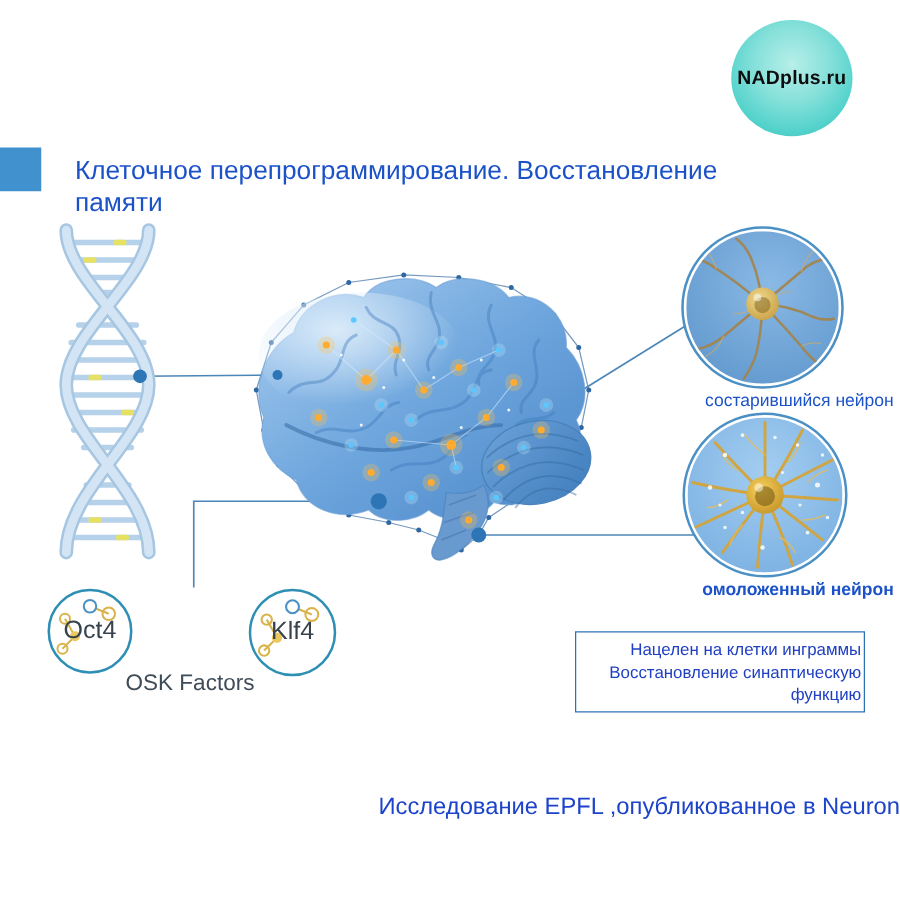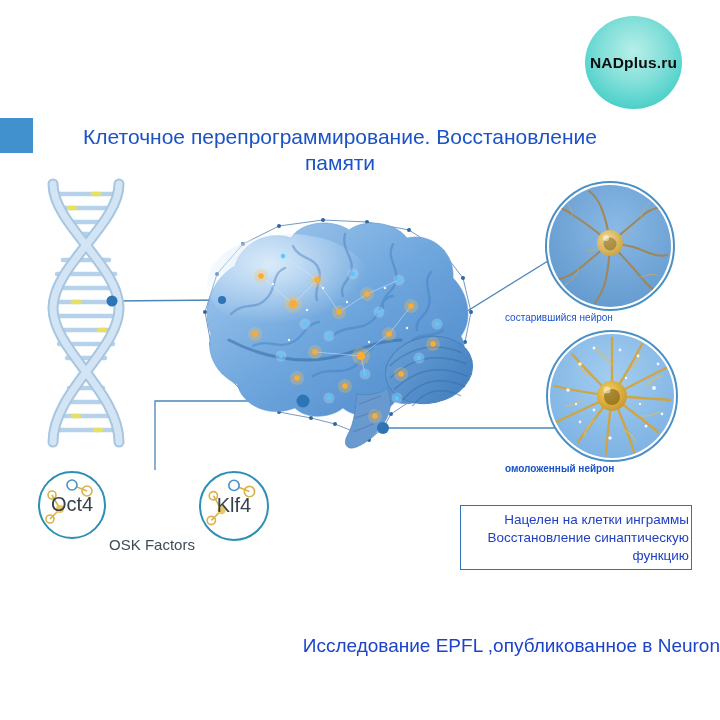--- a/index.html
+++ b/index.html
@@ -7,37 +7,37 @@
           font-family:"Liberation Sans",sans-serif;}
   .abs{position:absolute;}
 
   .accent-bar{left:0;top:118px;width:33px;height:35px;background:#4191ce;}
 
   .logo{left:574px;top:16px;width:97px;height:93px;border-radius:50%;
         background:radial-gradient(circle at 50% 38%, #b7efe9 0%, #86e0da 40%, #52d2cb 72%, #35b5b1 100%);
         display:flex;align-items:center;justify-content:center;margin-left:11px;}
   .logo span{color:#0d0d0d;font-weight:bold;font-size:15.5px;letter-spacing:.2px;}
 
-  .title{left:60px;top:124px;width:560px;text-align:center;color:#1b52c8;
+  .title{left:60px;top:124px;width:560px;text-align:left;color:#1b52c8;
          font-size:21px;line-height:26px;}
 
-  .neuron-label{width:210px;text-align:left;color:#1b52c8;font-size:10px;}
+  .neuron-label{width:210px;text-align:right;color:#1b52c8;font-size:14px;}
   .label-aged{left:505px;top:312px;}
   .label-young{left:505px;top:463px;font-weight:bold;}
 
   .neuron-wrap{border:2px solid #4a90c5;border-radius:50%;background:#ffffff;padding:2px;}
   .neuron-wrap svg{display:block;border-radius:50%;}
   .wrap-aged{left:545px;top:181px;}
   .wrap-young{left:546px;top:330px;}
 
   .osk-circle{border:2px solid #2e8fb5;border-radius:50%;background:#ffffff;}
   .osk-circle .factor-text{position:absolute;left:0;right:0;top:50%;transform:translateY(-52%);
         text-align:center;color:#37424c;font-size:20px;}
   .osk-circle svg{position:absolute;left:0;top:0;}
-  .osk-caption{left:52px;top:536px;width:200px;text-align:center;color:#3f4c57;font-size:15px;}
+  .osk-caption{left:52px;top:536px;width:200px;text-align:center;color:#3f4c57;font-size:18px;}
 
   .infobox{left:460px;top:505px;width:226px;border:1px solid #2e75b6;background:#ffffff;
            padding:5px 2px;text-align:right;color:#2040c4;font-size:13.5px;line-height:1.32;}
 
   .footer{left:0;top:635px;width:720px;text-align:right;color:#1c43ca;font-size:19px;}
 
   svg{overflow:visible;}
   .layer{pointer-events:none;}
 </style>
 </head>

